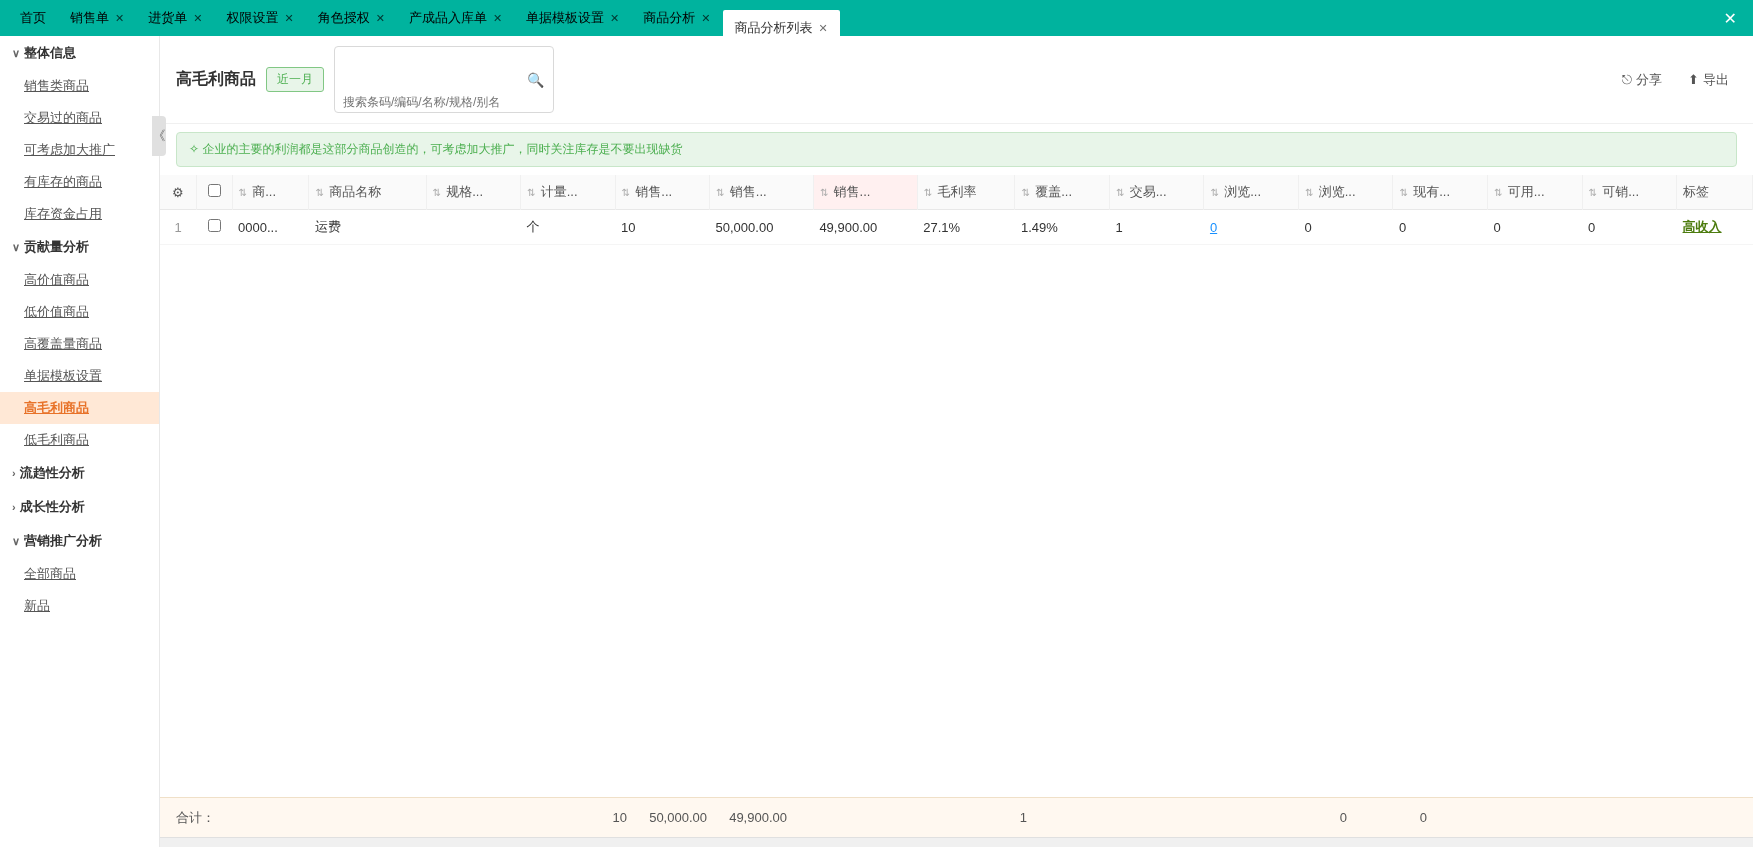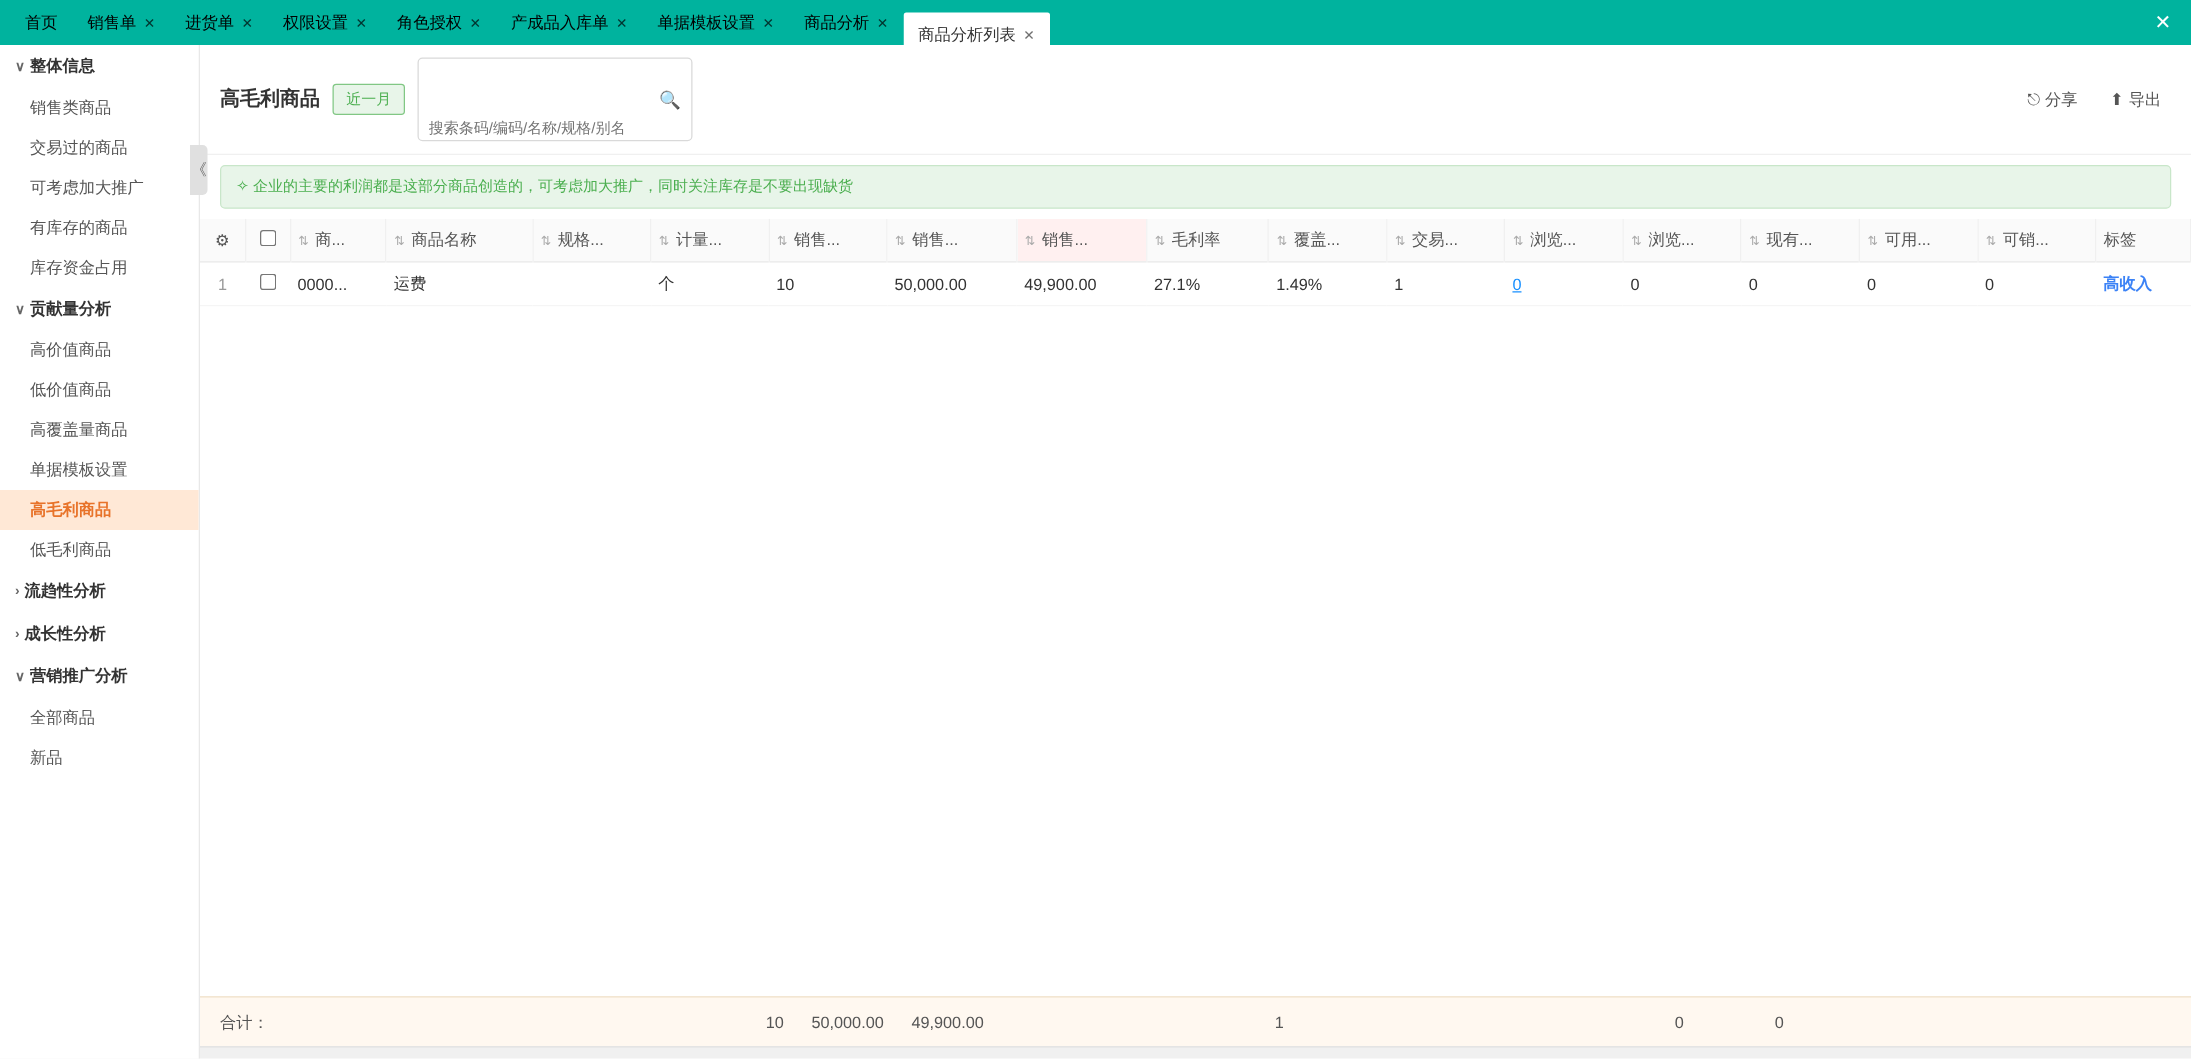--- a/index.html
+++ b/index.html
@@ -56,20 +56,21 @@
       color: #333;
       cursor: pointer;
       font-size: 13px;
     }
     .sidebar-group-header .arrow { margin-right: 4px; font-size: 11px; color: #666; }
     .sidebar-item {
       padding: 7px 12px 7px 24px;
       color: #555;
       cursor: pointer;
       font-size: 13px;
+      text-decoration: underline;
     }
     .sidebar-item.active { background: #ffe8d6; color: #e8732a; font-weight: bold; }
 
     
     .sidebar-collapse {
       position: absolute;
       left: 152px;
       top: 80px;
       width: 14px;
       height: 40px;
@@ -183,21 +184,21 @@
     thead th .sort-icon { color: #aaa; font-size: 10px; margin-right: 2px; }
     tbody tr {
       border-bottom: 1px solid #f5f5f5;
     }
     tbody td {
       padding: 8px 6px;
       font-size: 12px;
       color: #333;
       white-space: nowrap;
     }
-    .tag-high { color: #3b82f6; font-weight: bold; }
+    .tag-high { color: #4d7c0f; font-weight: bold; text-decoration: underline; }
 
     
     .table-footer {
       display: flex;
       align-items: center;
       padding: 8px 16px;
       background: #fff8f0;
       border-top: 1px solid #f0e0c8;
       font-size: 13px;
       color: #555;

